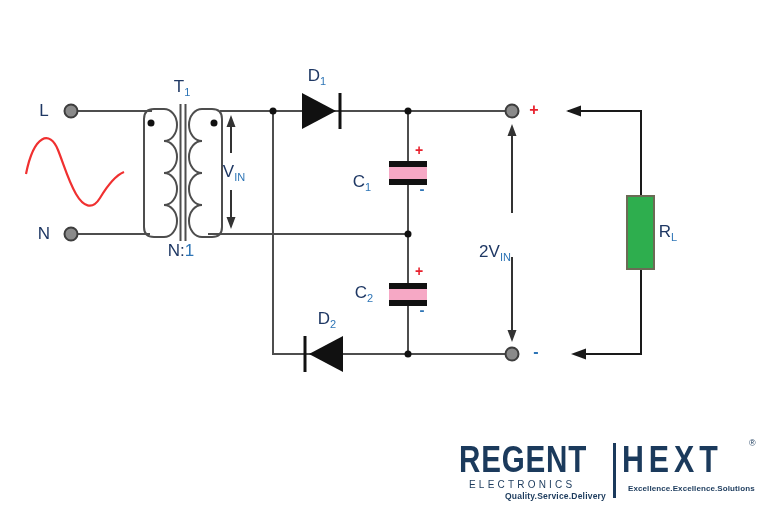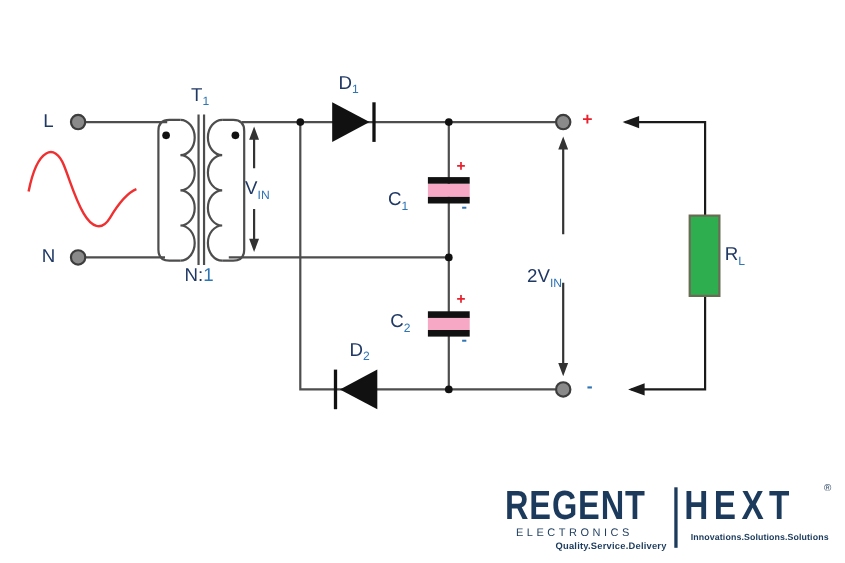--- a/index.html
+++ b/index.html
@@ -155,15 +155,15 @@
   <div class="sign minus" style="left:422px; top:309px;">-</div>
   <div class="sign plus big" style="left:534px; top:110px;">+</div>
   <div class="sign minus big" style="left:536px; top:352px;">-</div>
 
   <div class="logo-regent-name">REGENT</div>
   <div class="logo-regent-sub">ELECTRONICS</div>
   <div class="logo-regent-tag">Quality.Service.Delivery</div>
   <div class="logo-divider"></div>
   <div class="logo-hext-name">HEXT</div>
   <div class="logo-hext-reg">®</div>
-  <div class="logo-hext-tag">Innovations.Solutions.Solutions</div>
+  <div class="logo-hext-tag">Excellence.Excellence.Solutions</div>
 
 </div>
 
 </body></html>

